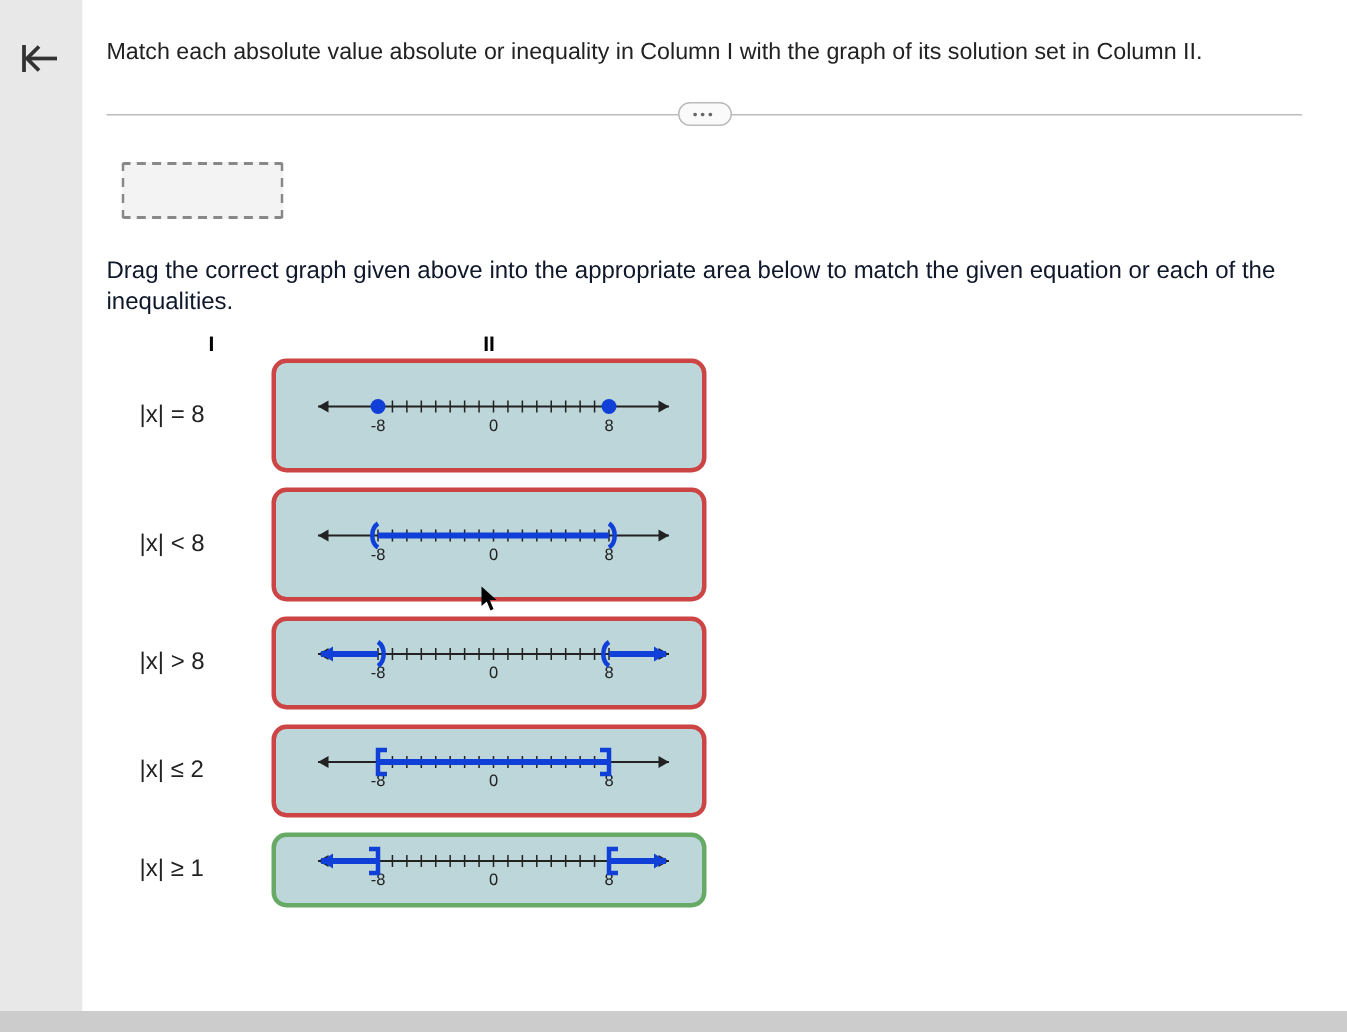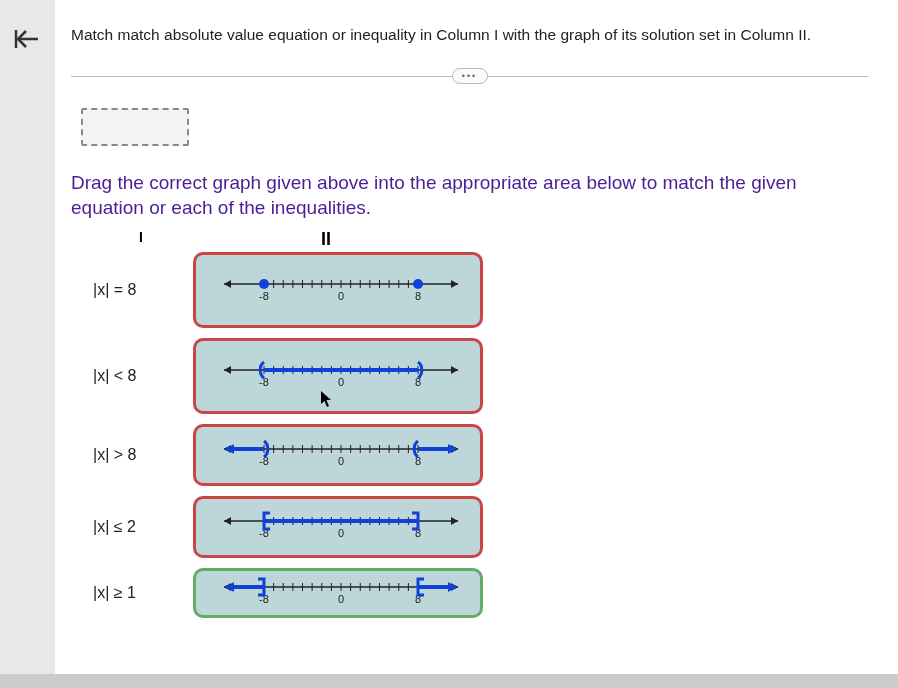--- a/index.html
+++ b/index.html
@@ -73,47 +73,46 @@
   }
   .drag-source {
     width: 108px;
     height: 38px;
     border: 2px dashed #888;
     border-radius: 2px;
     background: #f3f3f3;
     margin: 0 0 24px 10px;
   }
   .instruction {
-    font-size: 19px;
-    color: #4c1d95;
+    font-size: 16px;
+    color: #0f172a;
     margin-bottom: 8px;
     line-height: 1.35;
   }
   .columns-header {
     display: flex;
     margin-bottom: 2px;
   }
   .col-h-left {
     width: 110px;
     text-align: center;
     font-weight: bold;
     font-size: 14px;
     padding-left: 30px;
   }
   .col-h-right {
     width: 290px;
     text-align: center;
     font-weight: bold;
-    font-size: 18px;
+    font-size: 14px;
   }
   .match-row {
     display: flex;
     align-items: center;
     margin-bottom: 10px;
-    gap: 12px;
   }
   .eq-cell {
     width: 110px;
     font-size: 16px;
     color: #222;
     padding-left: 22px;
     white-space: nowrap;
   }
   .graph-cell {
     width: 290px;
@@ -159,21 +158,21 @@
     <div class="back-icon">
       <svg width="26" height="22" viewBox="0 0 26 22">
         <line x1="2" y1="2" x2="2" y2="20" stroke="#333" stroke-width="2.5"></line>
         <line x1="4" y1="11" x2="24" y2="11" stroke="#333" stroke-width="2.5"></line>
         <polyline points="12,3 4,11 12,19" fill="none" stroke="#333" stroke-width="2.5"></polyline>
       </svg>
     </div>
   </div>
 
   <div class="content">
-    <p class="question">Match match absolute value equation or inequality in Column I with the graph of its solution set in Column II.</p>
+    <p class="question">Match each absolute value absolute or inequality in Column I with the graph of its solution set in Column II.</p>
 
     <div class="divider-row">
       <hr class="divider-line">
       <div class="pill">•••</div>
     </div>
 
     <div class="drag-source"></div>
 
     <p class="instruction">Drag the correct graph given above into the appropriate area below to match the given equation or each of the inequalities.</p>
 

